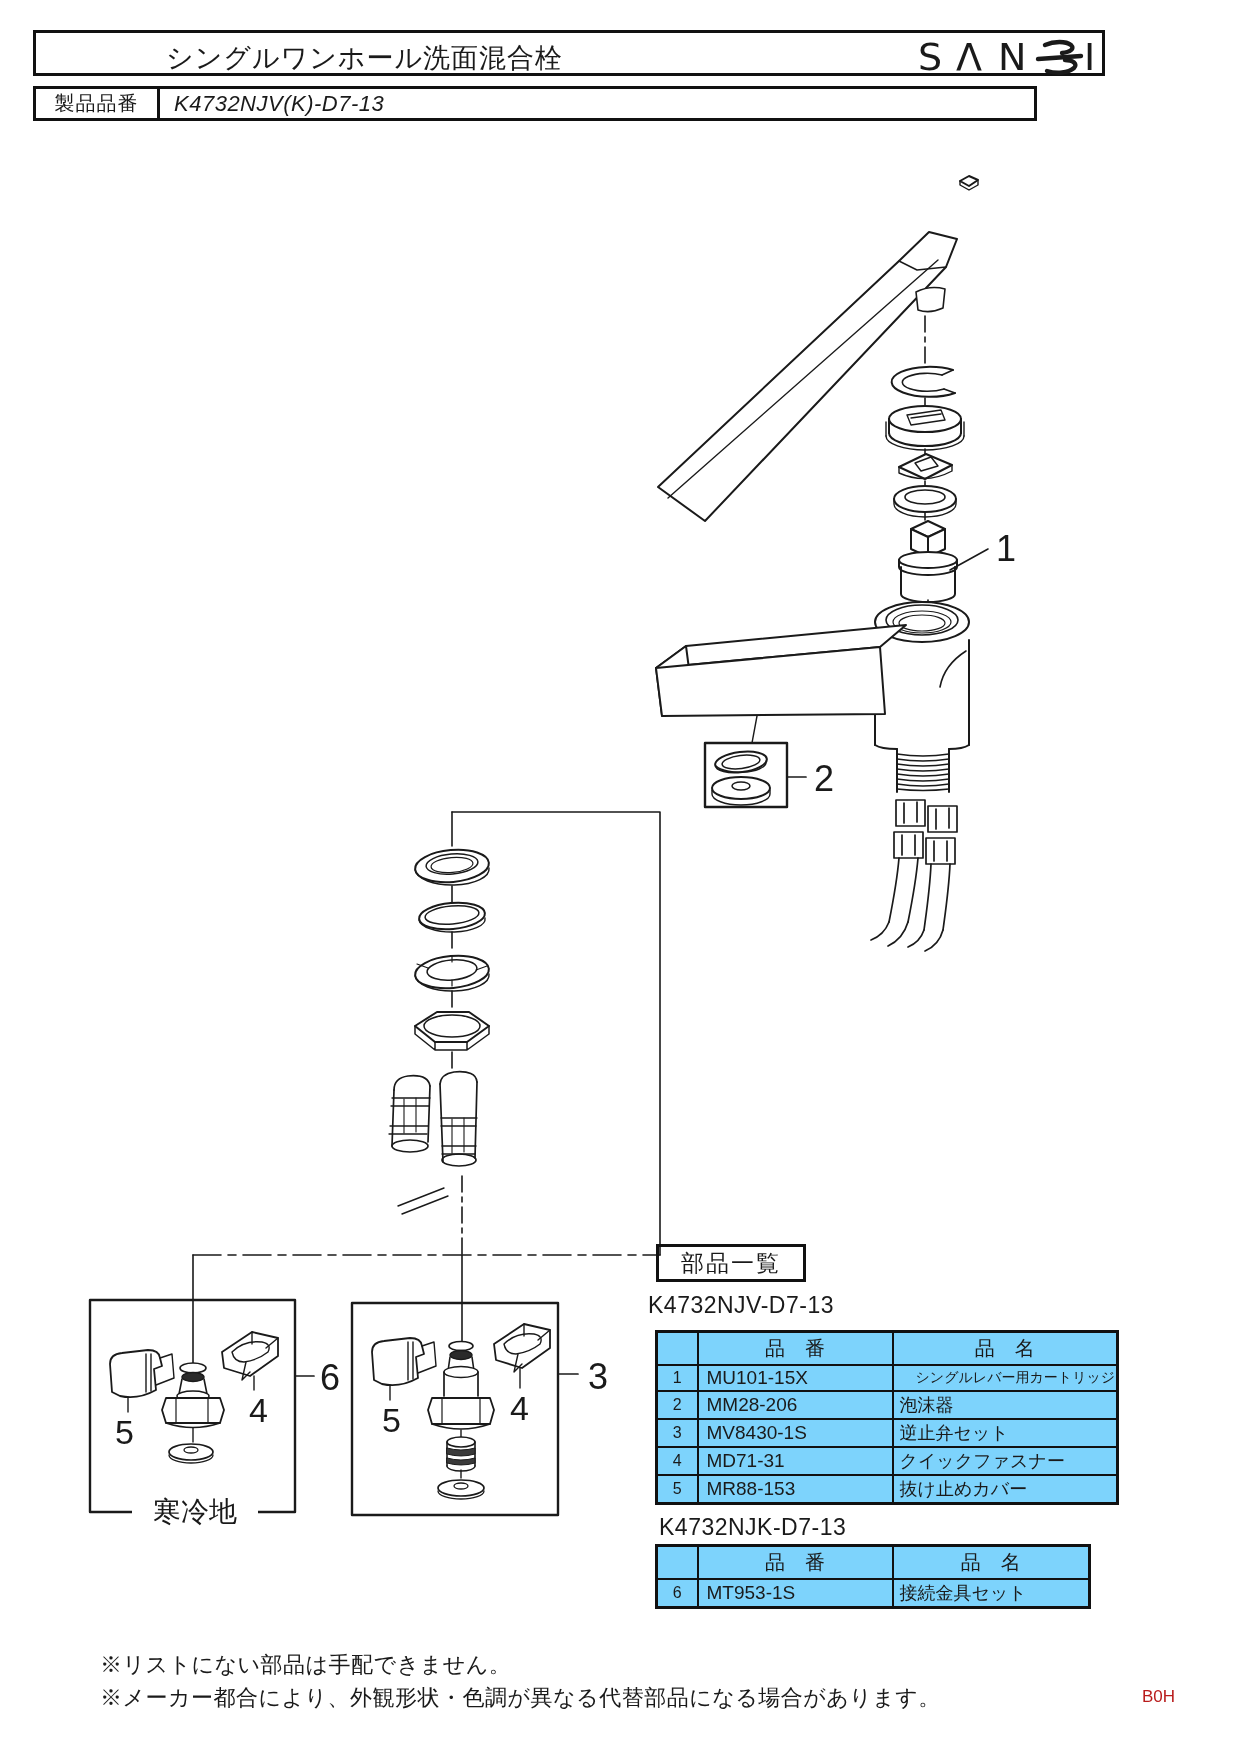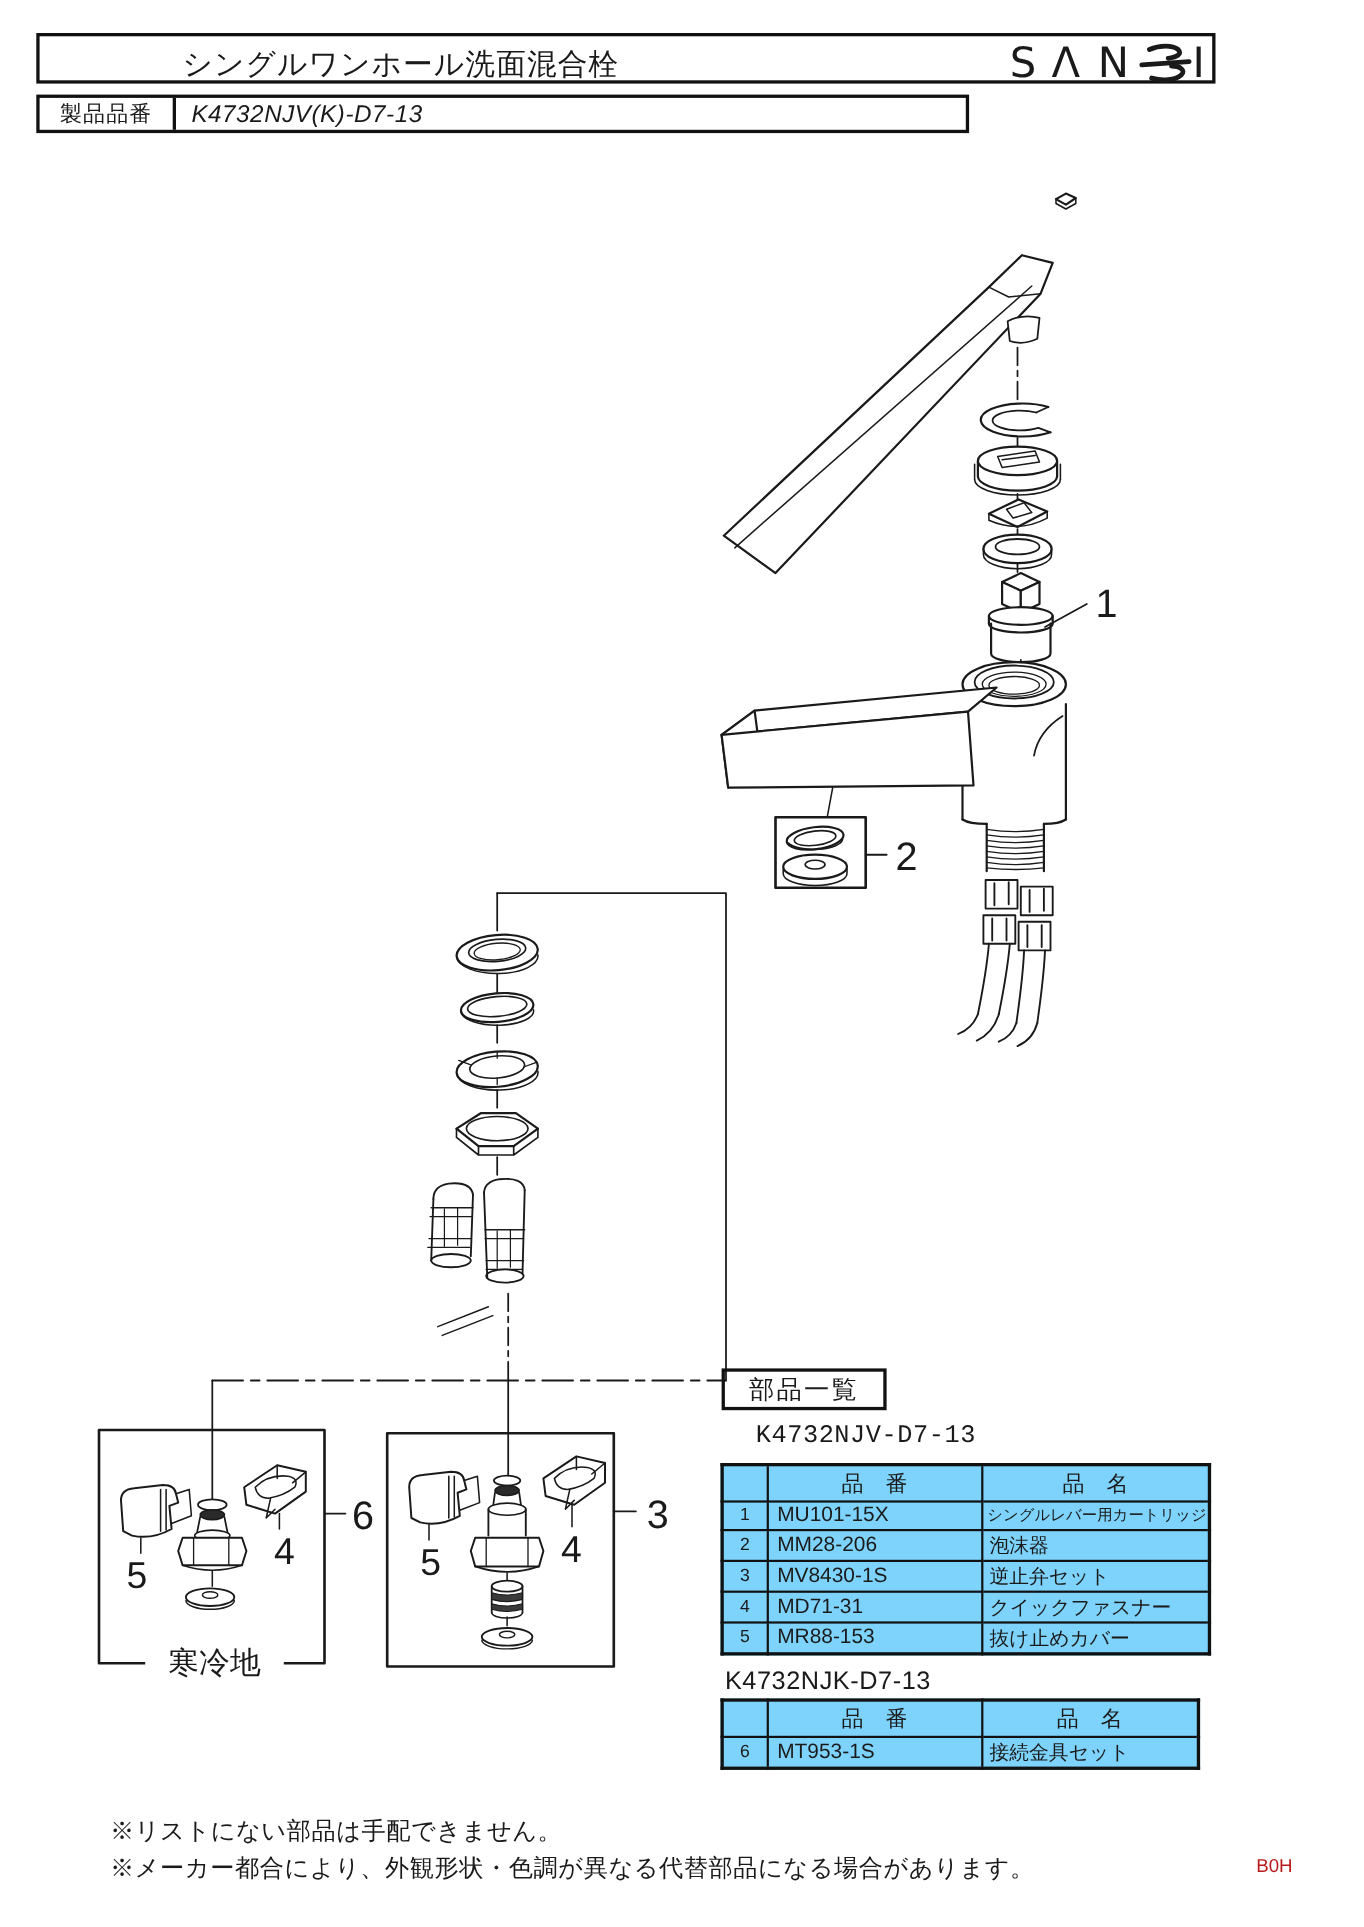--- a/index.html
+++ b/index.html
@@ -3,39 +3,39 @@
 <meta charset="utf-8">
 <style>
   html,body{margin:0;padding:0;background:#fff;}
   #page{position:relative;width:1240px;height:1752px;background:#fff;overflow:hidden;
         font-family:"Liberation Sans",sans-serif;color:#1a1a1a;}
   .abs{position:absolute;}
   
   #title-box{left:33px;top:30px;width:1072px;height:46px;border:3px solid #111;box-sizing:border-box;}
   #title-text{left:130px;top:7px;font-size:27px;letter-spacing:1px;white-space:nowrap;}
   #logo{right:8px;top:5px;}
-  #product-row{left:33px;top:86px;width:848px;height:35px;border:3px solid #111;box-sizing:border-box;display:flex;justify-content:center;}
+  #product-row{left:33px;top:86px;width:1004px;height:35px;border:3px solid #111;box-sizing:border-box;display:flex;justify-content:center;}
   #product-label{width:124px;border-right:3px solid #111;box-sizing:border-box;display:flex;align-items:center;justify-content:center;font-size:20px;letter-spacing:1px;}
   #product-code{flex:1;display:flex;align-items:center;padding-left:14px;font-size:22px;letter-spacing:.5px;font-style:italic;}
   
   #parts-heading{left:656px;top:1244px;width:150px;height:38px;border:3px solid #111;box-sizing:border-box;
                  display:flex;align-items:center;justify-content:center;font-size:23px;letter-spacing:2px;z-index:3;}
   .tbl-caption{font-size:23px;letter-spacing:.5px;z-index:3;}
-  #caption-1{left:687px;top:1292px;font-family:Liberation Mono, monospace;}
+  #caption-1{left:648px;top:1292px;}
   #caption-2{left:659px;top:1514px;}
   table.parts{border-collapse:collapse;table-layout:fixed;background:#7dd3fc;border:3px solid #111;}
   table.parts td{border:2px solid #111;overflow:hidden;white-space:nowrap;box-sizing:border-box;}
   #table-1{left:655px;top:1330px;z-index:3;}
   #table-2{left:655px;top:1544px;z-index:3;}
   .col-no{width:41px;} .col-code{width:195px;} .col-name{width:197px;}
   td.hd{height:33px;text-align:center;font-size:20px;}
   td.no{height:26px;text-align:center;font-size:16px;}
   td.code{height:26px;font-size:19px;padding-left:8px;}
   td.name{height:26px;font-size:18px;padding-left:6px;}
-  td.name.small{font-size:14px;padding-left:4px;}
+  td.name.small{font-size:14px;padding-left:22px;}
   
   #note-1{left:100px;top:1650px;font-size:22px;letter-spacing:.5px;}
   #note-2{left:100px;top:1683px;font-size:22px;letter-spacing:.5px;}
   #page-code{left:1142px;top:1687px;font-size:17px;color:#b91c1c;}
   #diagram-svg{left:0;top:0;z-index:1;}
 </style>
 </head>
 <body>
 
 <div id="page">

